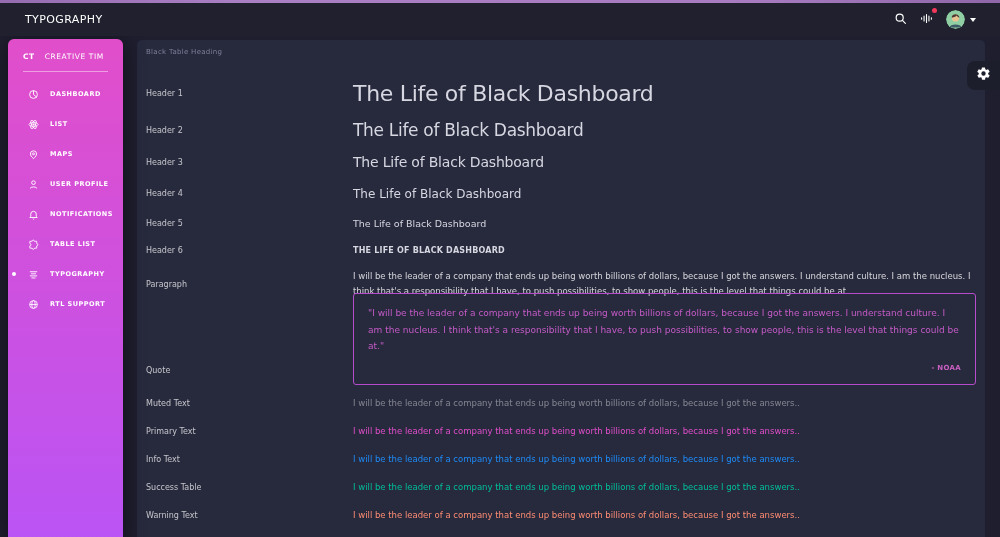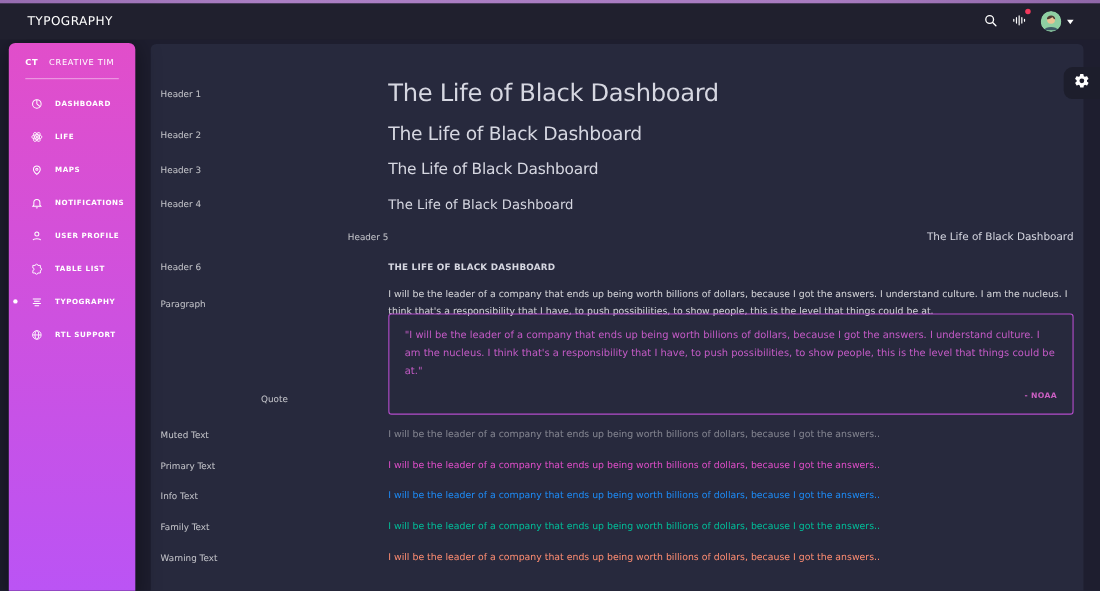--- a/index.html
+++ b/index.html
@@ -51,28 +51,28 @@
   .card-title { color:#dadbe4; font-size:15px; font-weight:400; margin-top:5px; letter-spacing:.2px; }
   .trows { margin-top:16px; }
   .trow { display:flex; align-items:center; }
   .tlabel { width:207px; flex:none; color:rgba(255,255,255,.72); font-size:8px; }
   .tsample { flex:1; min-width:0; }
 
   .trow-h1 { height:42px; } .s-h1 { color:#d6d7e1; font-size:22px; letter-spacing:-.3px; }
   .trow-h2 { height:32px; } .s-h2 { color:#d6d7e1; font-size:17px; letter-spacing:-.3px; }
   .trow-h3 { height:32px; } .s-h3 { color:#d6d7e1; font-size:14px; letter-spacing:-.2px; }
   .trow-h4 { height:31px; } .s-h4 { color:#d6d7e1; font-size:12px; }
-  .trow-h5 { height:28px;text-align:right; } .s-h5 { color:#d6d7e1; font-size:9.5px; }
+  .trow-h5 { height:28px; } .s-h5 { color:#d6d7e1; font-size:9.5px; }
   .trow-h6 { height:26px; } .s-h6 { color:#d6d7e1; font-size:8px; font-weight:700; letter-spacing:.2px; }
 
   .trow-para { height:42px; }
   .s-para { color:rgba(255,255,255,.8); font-size:8.5px; line-height:1.8; padding-right:2px; }
 
   .trow-quote { height:84px; align-items:flex-end; }
-  .tlabel-quote { padding-bottom:14px;text-align:center; }
+  .tlabel-quote { padding-bottom:14px; }
   .quote-box { margin:0 0 4px 0; border:1px solid #b44ccc; border-radius:3px; padding:11px 14px 12px 14px; }
   .quote-text { color:#c55bc7; font-size:9px; line-height:1.85; }
   .quote-footer { color:#cb5fc2; font-size:7px; font-weight:700; letter-spacing:.3px; margin-top:9px;text-align:right; }
 
   .trow-small { height:28px; }
   .s-small { font-size:8.5px; white-space:nowrap; overflow:hidden; }
   .s-muted   { color:rgba(255,255,255,.42); }
   .s-primary { color:#e14eca; }
   .s-info    { color:#1d8cf8; }
   .s-success { color:#00bf9a; }
@@ -135,51 +135,51 @@
 
   <div class="nav-item">
     <span>
       <svg viewBox="0 0 24 24" fill="none" stroke="#fff" stroke-width="1.7">
           <ellipse cx="12" cy="12" rx="10" ry="4.2"></ellipse>
           <ellipse cx="12" cy="12" rx="10" ry="4.2" transform="rotate(60 12 12)"></ellipse>
           <ellipse cx="12" cy="12" rx="10" ry="4.2" transform="rotate(120 12 12)"></ellipse>
           <circle cx="12" cy="12" r="1.5" fill="#fff"></circle>
         </svg>
     </span>
-    <span class="nav-label">LIFE</span>
+    <span class="nav-label">LIST</span>
   </div>
 
   <div class="nav-item">
     <span>
       <svg viewBox="0 0 24 24" fill="none" stroke="#fff" stroke-width="2">
           <path d="M12 21c-4.4-4-6.7-7.3-6.7-10.1A6.7 6.7 0 0 1 12 4a6.7 6.7 0 0 1 6.7 6.9C18.7 13.7 16.4 17 12 21z"></path>
           <circle cx="12" cy="10.6" r="2.2"></circle>
         </svg>
     </span>
     <span class="nav-label">MAPS</span>
   </div>
 
   <div class="nav-item">
     <span>
       <svg viewBox="0 0 24 24" fill="none" stroke="#fff" stroke-width="2">
+          <circle cx="12" cy="8" r="4"></circle>
+          <path d="M4.5 20.5c1.2-4.2 13.8-4.2 15 0"></path>
+        </svg>
+    </span>
+    <span class="nav-label">USER PROFILE</span>
+  </div>
+
+  <div class="nav-item">
+    <span>
+      <svg viewBox="0 0 24 24" fill="none" stroke="#fff" stroke-width="2">
           <path d="M18 16v-5a6 6 0 1 0-12 0v5l-2 2.5h16z"></path>
           <path d="M10.5 21a1.8 1.8 0 0 0 3 0"></path>
         </svg>
     </span>
     <span class="nav-label">NOTIFICATIONS</span>
-  </div>
-
-  <div class="nav-item">
-    <span>
-      <svg viewBox="0 0 24 24" fill="none" stroke="#fff" stroke-width="2">
-          <circle cx="12" cy="8" r="4"></circle>
-          <path d="M4.5 20.5c1.2-4.2 13.8-4.2 15 0"></path>
-        </svg>
-    </span>
-    <span class="nav-label">USER PROFILE</span>
   </div>
 
   <div class="nav-item">
     <span>
       <svg viewBox="0 0 24 24" fill="none" stroke="#fff" stroke-width="1.8">
           <path d="M9 5a2.5 2.5 0 0 1 5 0h5v5a2.5 2.5 0 0 1 0 5v5h-5a2.5 2.5 0 0 1-5 0H4v-5a2.5 2.5 0 0 0 0-5V5h5z"></path>
         </svg>
     </span>
     <span class="nav-label">TABLE LIST</span>
   </div>
@@ -200,20 +200,21 @@
           <circle cx="12" cy="12" r="8.5"></circle>
           <ellipse cx="12" cy="12" rx="3.8" ry="8.5"></ellipse>
           <path d="M3.8 12h16.4"></path>
         </svg>
     </span>
     <span class="nav-label">RTL SUPPORT</span>
   </div>
 </div>
 
 <div class="card">
+  <div class="card-category">Black Table Heading</div>
 
   <div class="trows">
 
     <div class="trow trow-h1">
       <div class="tlabel">Header 1</div>
       <div class="tsample s-h1">The Life of Black Dashboard</div>
     </div>
 
     <div class="trow trow-h2">
       <div class="tlabel">Header 2</div>
@@ -264,21 +265,21 @@
       <div class="tlabel">Primary Text</div>
       <div class="tsample s-small s-primary">I will be the leader of a company that ends up being worth billions of dollars, because I got the answers..</div>
     </div>
 
     <div class="trow trow-small">
       <div class="tlabel">Info Text</div>
       <div class="tsample s-small s-info">I will be the leader of a company that ends up being worth billions of dollars, because I got the answers..</div>
     </div>
 
     <div class="trow trow-small">
-      <div class="tlabel">Family Text</div>
+      <div class="tlabel">Success Table</div>
       <div class="tsample s-small s-success">I will be the leader of a company that ends up being worth billions of dollars, because I got the answers..</div>
     </div>
 
     <div class="trow trow-small">
       <div class="tlabel">Warning Text</div>
       <div class="tsample s-small s-warning">I will be the leader of a company that ends up being worth billions of dollars, because I got the answers..</div>
     </div>
 
   </div>
 </div>

